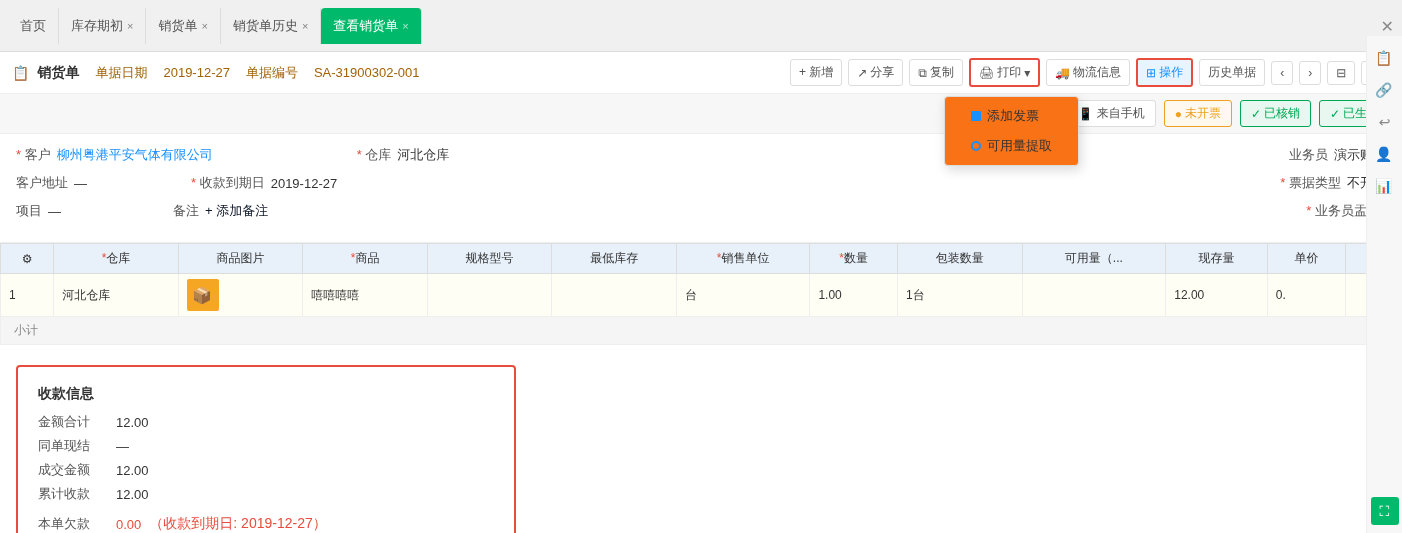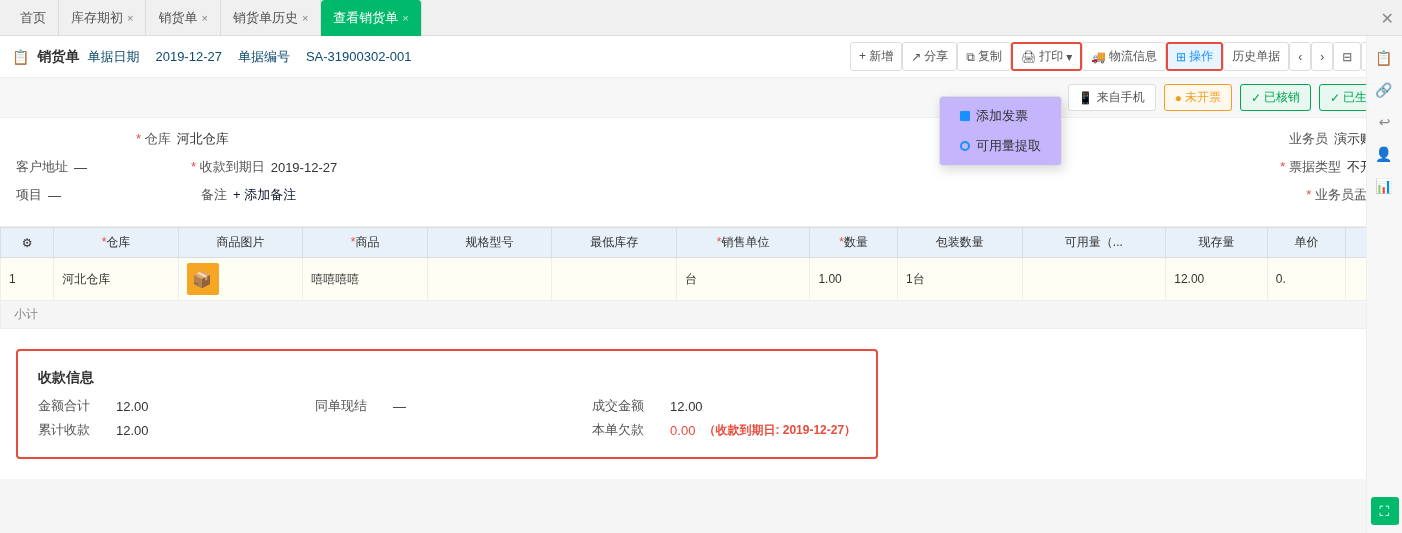--- a/index.html
+++ b/index.html
@@ -2,21 +2,21 @@
 <html><head>
   <meta charset="utf-8">
   <style>
     * { box-sizing: border-box; margin: 0; padding: 0; }
     body { font-family: 'Microsoft YaHei', sans-serif; font-size: 13px; background: #f5f5f5; color: #333; overflow: hidden; }
 
     
     .tab-bar {
       display: flex; align-items: center;
       background: #f0f0f0; border-bottom: 1px solid #ddd;
-      padding: 0 8px; height: 36px; position: relative;
+      padding: 0 8px; height: 52px; position: relative;
     }
     .tab-item {
       display: flex; align-items: center; gap: 4px;
       padding: 0 12px; height: 36px; cursor: pointer;
       font-size: 13px; color: #555;
       border-right: 1px solid #ddd;
     }
     .tab-item.active {
       background: #00b96b; color: #fff;
       border-radius: 0;
@@ -28,22 +28,22 @@
     .main-area { background: #fff; padding: 0; }
 
     
     .toolbar {
       display: flex; align-items: center;
       padding: 6px 12px; border-bottom: 1px solid #eee;
       gap: 8px; background: #fff;
     }
     .doc-icon { color: #555; font-size: 14px; }
     .doc-title { font-weight: bold; font-size: 14px; color: #333; }
-    .doc-meta { display: flex; gap: 16px; align-items: center; font-size: 13px; color: #0c4a6e; }
-    .toolbar-right { margin-left: auto; display: flex; }
+    .doc-meta { display: flex; gap: 16px; align-items: center; font-size: 13px; color: #a16207; margin-left: 8px; }
+    .toolbar-right { margin-left: auto; display: flex; align-items: center; gap: 6px; }
     .btn-toolbar {
       display: flex; align-items: center; gap: 3px;
       padding: 4px 8px; border: 1px solid #ddd; border-radius: 3px;
       background: #fff; cursor: pointer; font-size: 12px; color: #555;
     }
 
     
     .action-row {
       display: flex; align-items: center; gap: 8px;
       padding: 6px 12px; background: #f7f7f7; border-bottom: 1px solid #eee;
@@ -79,33 +79,33 @@
     .th-star { color: #e74c3c; }
     .img-placeholder { width: 32px; height: 32px; background: #f5a623; border-radius: 2px; display: flex; align-items: center; justify-content: center; color: #fff; font-size: 16px; }
 
     
     .payment-box {
       border: 2px solid #e74c3c; border-radius: 4px;
       padding: 18px 20px; margin: 12px 16px; display: inline-block;
       min-width: 500px; background: #fff;
     }
     .payment-title { font-weight: bold; font-size: 14px; margin-bottom: 10px; }
-    .payment-grid { display: grid; grid-template-columns: 1fr 1fr 1fr; gap: 6px 13px; }
+    .payment-grid { display: grid; grid-template-columns: 1fr; gap: 6px 13px; }
     .payment-row { display: flex; gap: 8px; align-items: center; font-size: 13px; }
     .payment-label { color: #555; min-width: 70px; }
     .payment-val { color: #333; }
     .payment-val.red { color: #e74c3c; }
 
     
     .dropdown-menu {
-      position: absolute; right: 340px; top: 96px;
-      background: #c4b5fd; border: 1px solid #ddd; border-radius: 4px;
+      position: absolute; right: 323px; top: 96px;
+      background: #f97316; border: 1px solid #ddd; border-radius: 4px;
       box-shadow: 2px 4px 12px rgba(0,0,0,0.15);
       z-index: 100; min-width: 120px;
-      padding: 4px 6px;
+      padding: 4px 12px;
     }
     .dropdown-item {
       display: flex; align-items: center; gap: 6px;
       padding: 6px 14px; cursor: pointer; font-size: 13px; color: #333;
     }
     .dropdown-dot { width: 10px; height: 10px; border-radius: 50%; border: 2px solid #1890ff; }
     .dropdown-square { width: 10px; height: 10px; border-radius: 1px; background: #1890ff; }
     .dropdown-dot-green { width: 10px; height: 10px; border-radius: 50%; border: 2px solid #00b96b; }
 
     
@@ -217,20 +217,24 @@
       <span>已核销</span>
     </button>
     <button class="btn-action btn-green-solid">
       <span>✓</span>
       <span>已生效</span>
     </button>
   </div>
 
   <div class="form-area">
     <div class="form-row">
+      <div class="form-field">
+        <span class="form-label required">客户</span>
+        <span class="form-value form-link">柳州粤港平安气体有限公司</span>
+      </div>
       <div class="form-field" style="margin-left: 120px;">
         <span class="form-label required">仓库</span>
         <span class="form-value">河北仓库</span>
       </div>
       <div class="form-field" style="margin-left: auto;">
         <span class="form-label">业务员</span>
         <span class="form-value">演示账号</span>
       </div>
     </div>
     <div class="form-row">
@@ -245,21 +249,21 @@
       <div class="form-field" style="margin-left: auto;">
         <span class="form-label required">票据类型</span>
         <span class="form-value">不开票</span>
       </div>
     </div>
     <div class="form-row">
       <div class="form-field">
         <span class="form-label">项目</span>
         <span class="form-value">—</span>
       </div>
-      <div class="form-field" style="margin-left: 116px;">
+      <div class="form-field" style="margin-left: 88px;">
         <span class="form-label">备注</span>
         <span class="form-add">+ 添加备注</span>
       </div>
       <div class="form-field" style="margin-left: auto;">
         <span class="form-label required">业务员盂</span>
         <span class="form-value">—</span>
       </div>
     </div>
   </div>
 
@@ -325,21 +329,21 @@
         </div>
         <div class="payment-row">
           <span class="payment-label">累计收款</span>
           <span class="payment-val">12.00</span>
         </div>
         <div class="payment-row">
         </div>
         <div class="payment-row">
           <span class="payment-label">本单欠款</span>
           <span class="payment-val red">0.00</span>
-          <span class="payment-val" style="color:#e74c3c; font-size:12px;font-weight:bold;">（收款到期日: 2019-12-27）</span>
+          <span class="payment-val" style="color:#e74c3c; font-size:14px;">（收款到期日: 2019-12-27）</span>
         </div>
       </div>
     </div>
   </div>
 
 </div>
 
 <div class="dropdown-menu">
   <div class="dropdown-item">
     <div class="dropdown-square"></div>

